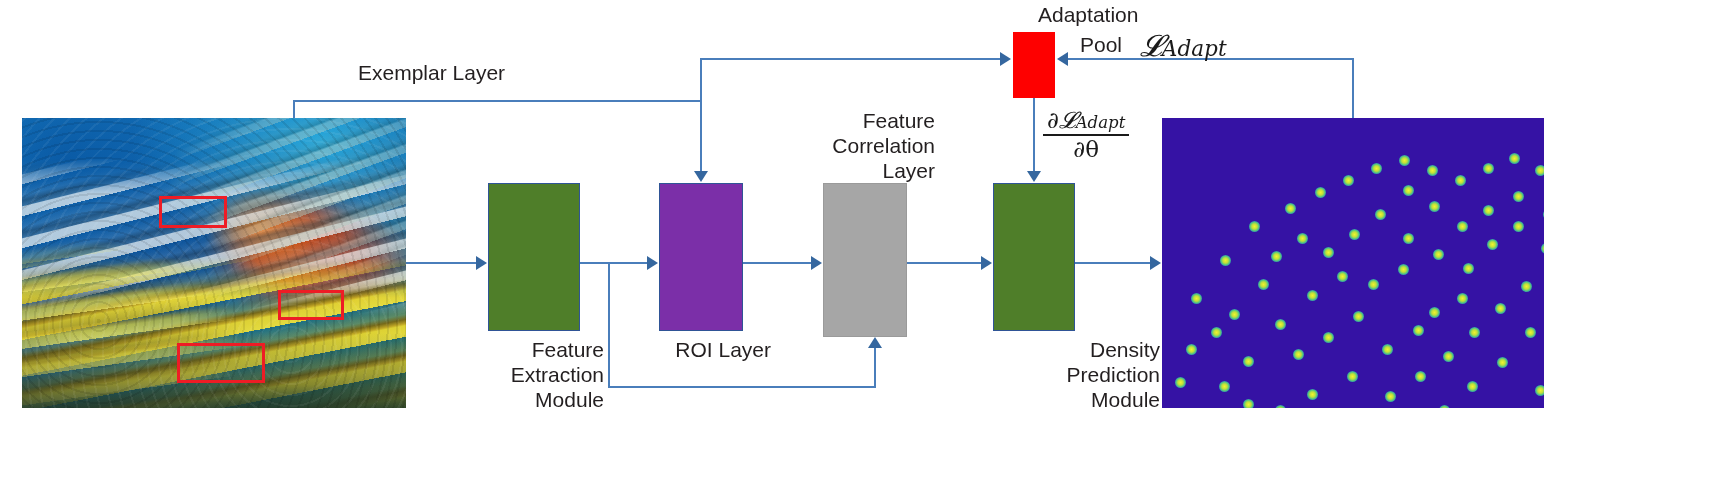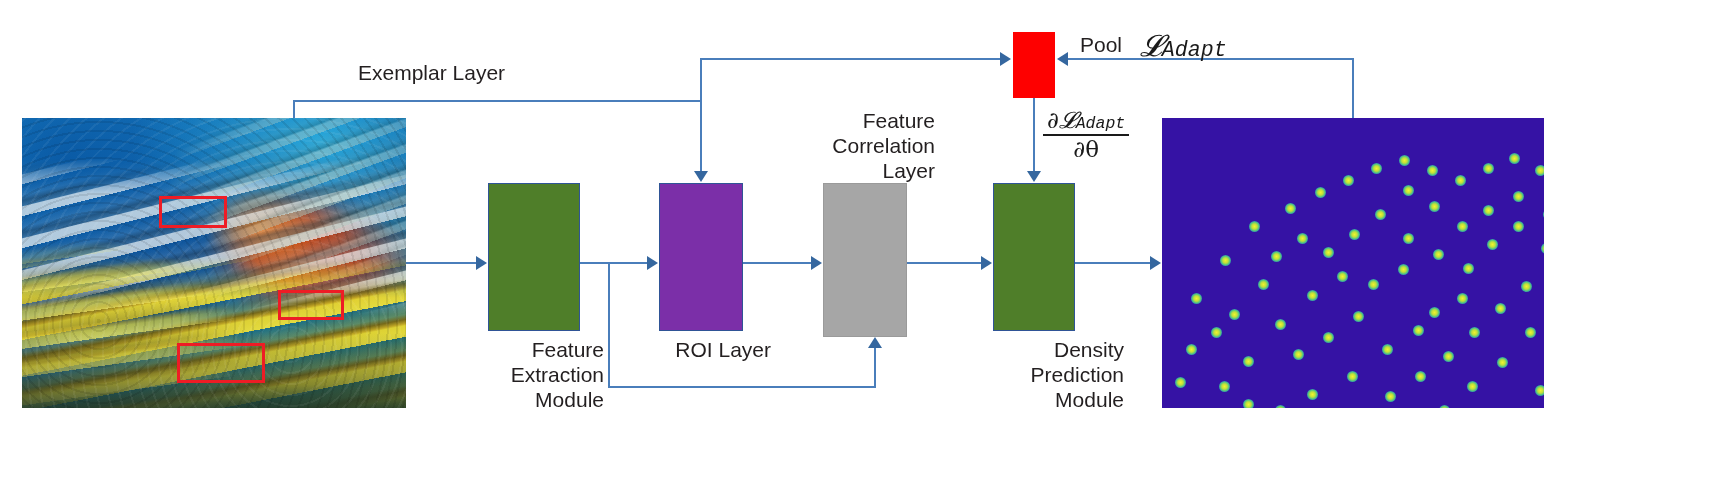--- a/index.html
+++ b/index.html
@@ -53,21 +53,21 @@
   .arrow.l { border-right: 11px solid #35679f; border-top: 7px solid transparent; border-bottom: 7px solid transparent; }
   .arrow.d { border-top: 11px solid #35679f; border-left: 7px solid transparent; border-right: 7px solid transparent; }
   .arrow.u { border-bottom: 11px solid #35679f; border-left: 7px solid transparent; border-right: 7px solid transparent; }
 
   
   .math { position: absolute; font-family: "DejaVu Serif", serif; color:#1a1a1a; }
   .scriptL { font-style: italic; font-family: "DejaVu Serif", serif; }
   .frac { display: inline-block; text-align: center; vertical-align: middle; }
   .frac .num { display: block; padding: 0 4px; }
   .frac .den { display: block; border-top: 2px solid #1a1a1a; padding: 0 4px; }
-  .sub { font-size: 0.72em; font-style: italic; font-family: Liberation Mono, monospace; }
+  .sub { font-size: 0.72em; font-style: italic; }
 </style>
 </head>
 <body>
 
 <div id="canvas">
 
   <div class="panel" id="fish-image" style="left:22px; top:118px; width:384px; height:290px;">
 
     <div class="fish-layer" style="background:linear-gradient(160deg,#1b7fc4 0%,#0e5fa8 28%,#0b4d94 48%,#1d6f86 70%,#2b6b55 100%);"></div>
 
@@ -199,34 +199,35 @@
 
   <div class="ln v" style="left:1352px; top:58px; height:60px;"></div>
   <div class="ln h" style="left:1068px; top:58px; width:286px;"></div>
   <div class="arrow l" style="left:1057px; top:52px;"></div>
 
   <div class="ln v" style="left:1033px; top:98px; height:73px;"></div>
   <div class="arrow d" style="left:1027px; top:171px;"></div>
 
   <div class="lbl" style="left:358px; top:60px; width:200px; text-align:left;">Exemplar Layer</div>
 
+  <div class="lbl" style="left:1038px; top:2px; width:180px; text-align:left;">Adaptation</div>
 
   <div class="lbl" style="left:1080px; top:32px; width:90px; text-align:left;">Pool</div>
 
   <div class="lbl" style="left:464px; top:337px; width:140px;">Feature
 Extraction
 Module</div>
 
   <div class="lbl" style="left:631px; top:337px; width:140px;">ROI Layer</div>
 
   <div class="lbl" style="left:795px; top:108px; width:140px;">Feature
 Correlation
 Layer</div>
 
-  <div class="lbl" style="left:984px; top:337px; width:140px;">Density
+  <div class="lbl" style="left:1020px; top:337px; width:140px;">Density
 Prediction
 Module</div>
 
   <div class="math" style="left:1140px; top:28px; font-size:30px; white-space:nowrap;">
     <span class="scriptL">𝓛</span><span class="sub">Adapt</span>
   </div>
 
   <div class="math" style="left:1043px; top:107px; font-size:23px; white-space:nowrap;">
     <span class="frac">
       <span class="num"><span>∂</span><span class="scriptL">𝓛</span><span class="sub">Adapt</span></span>

